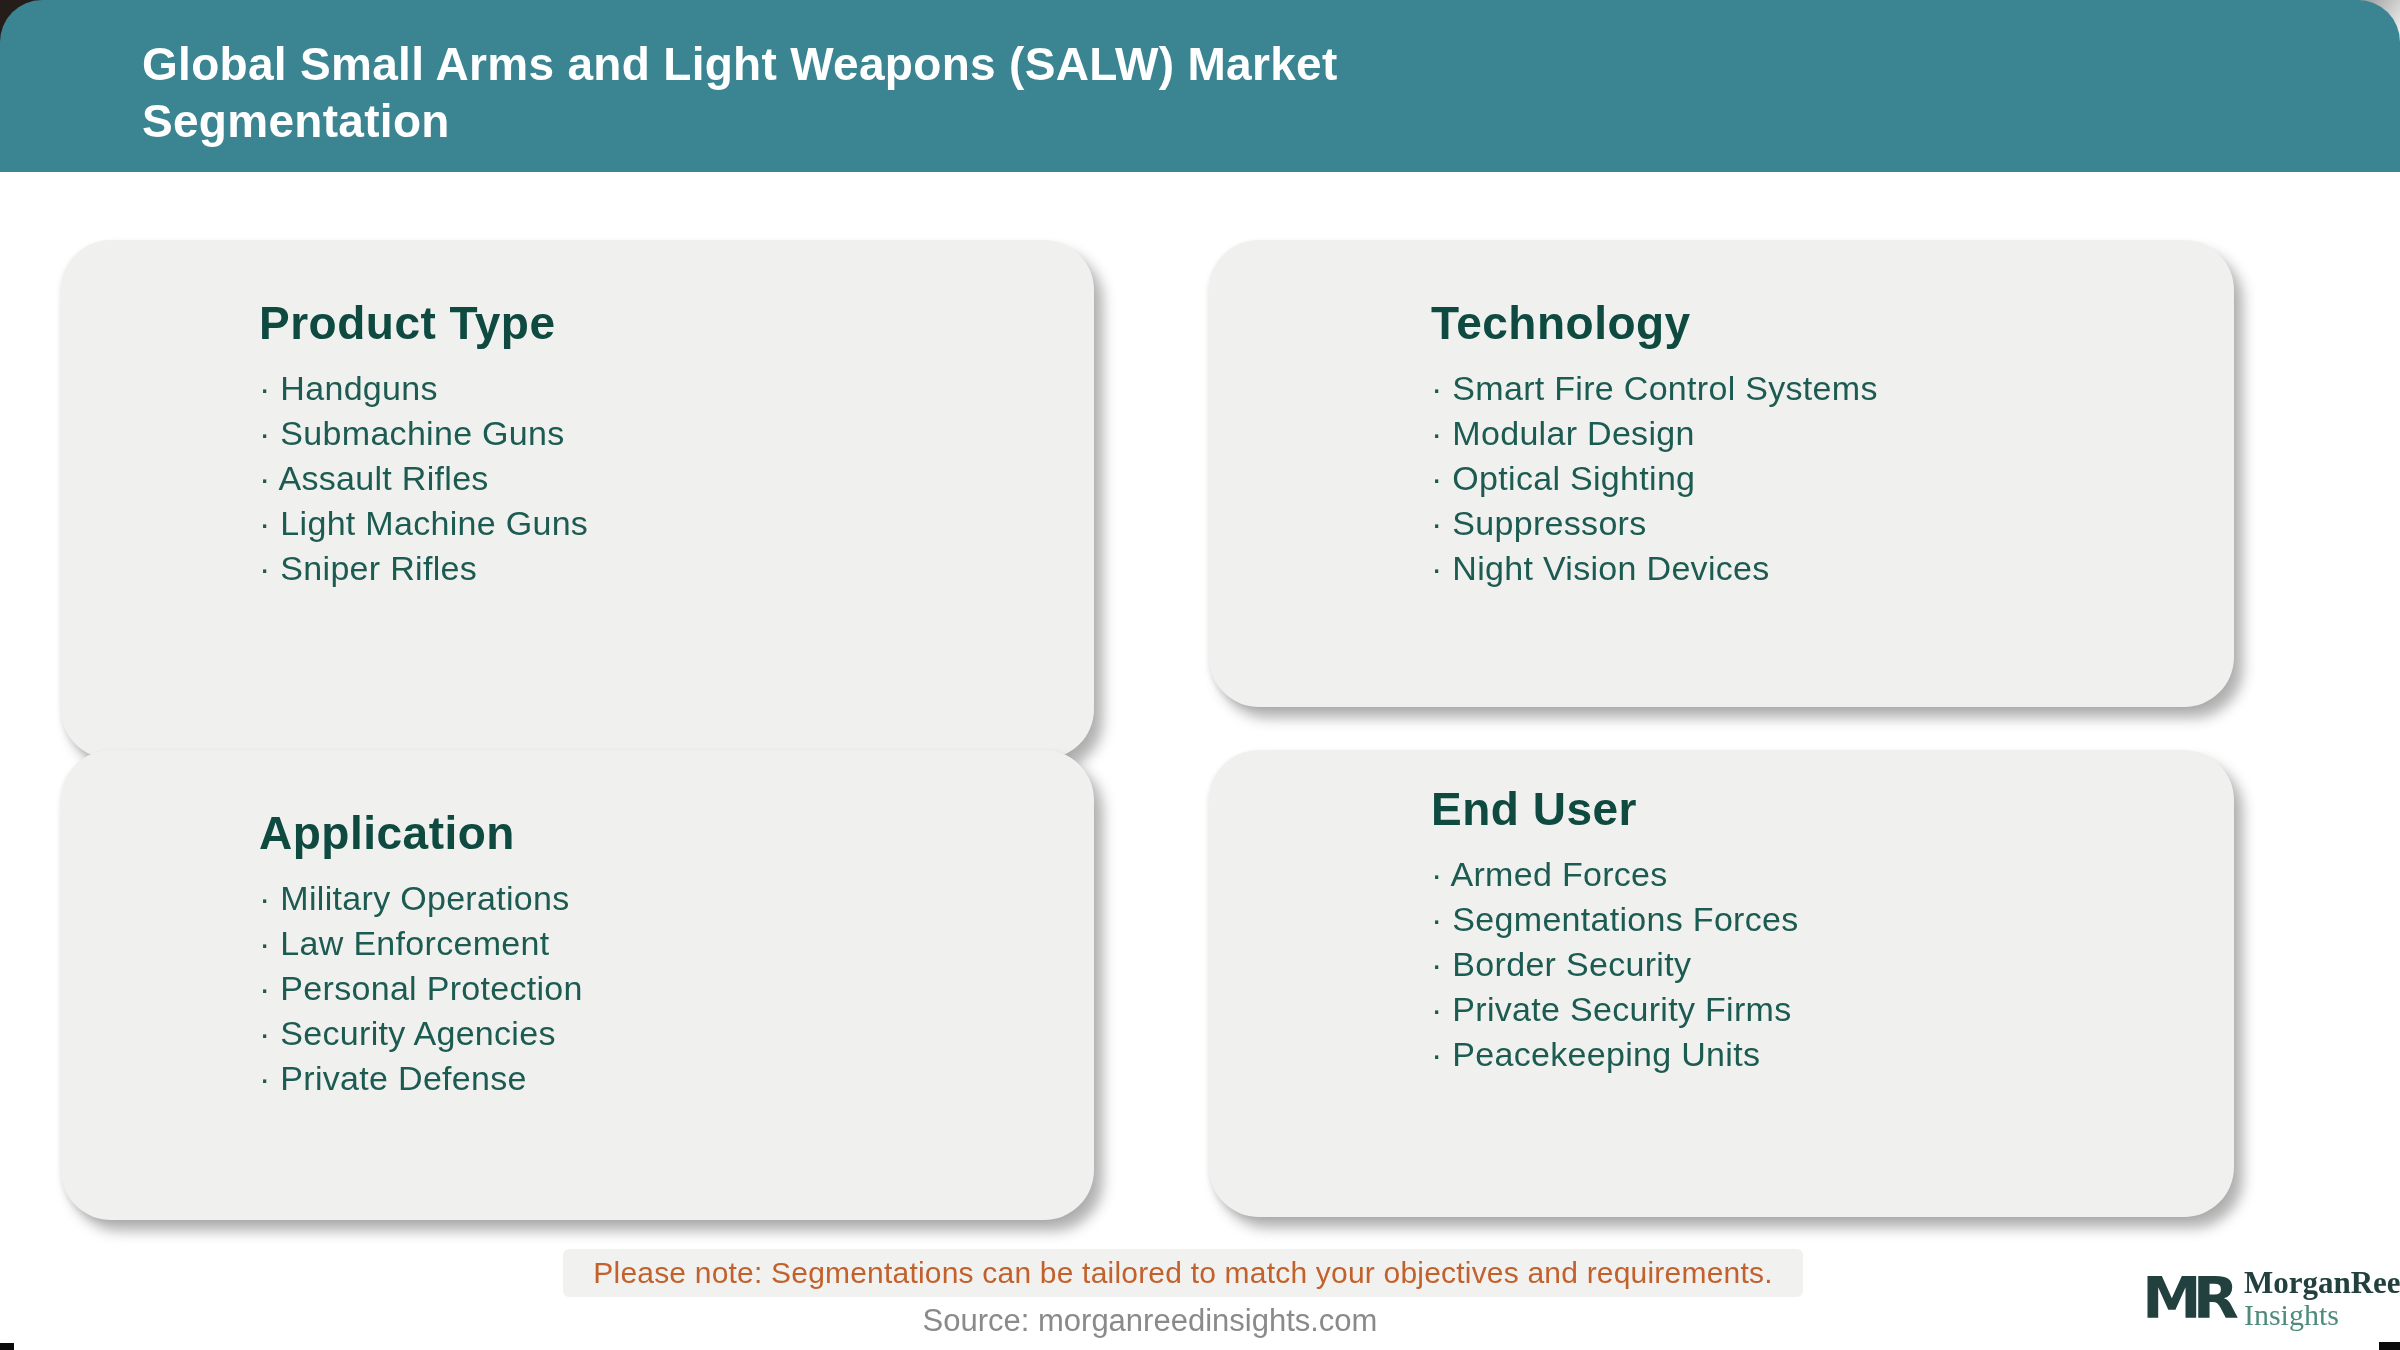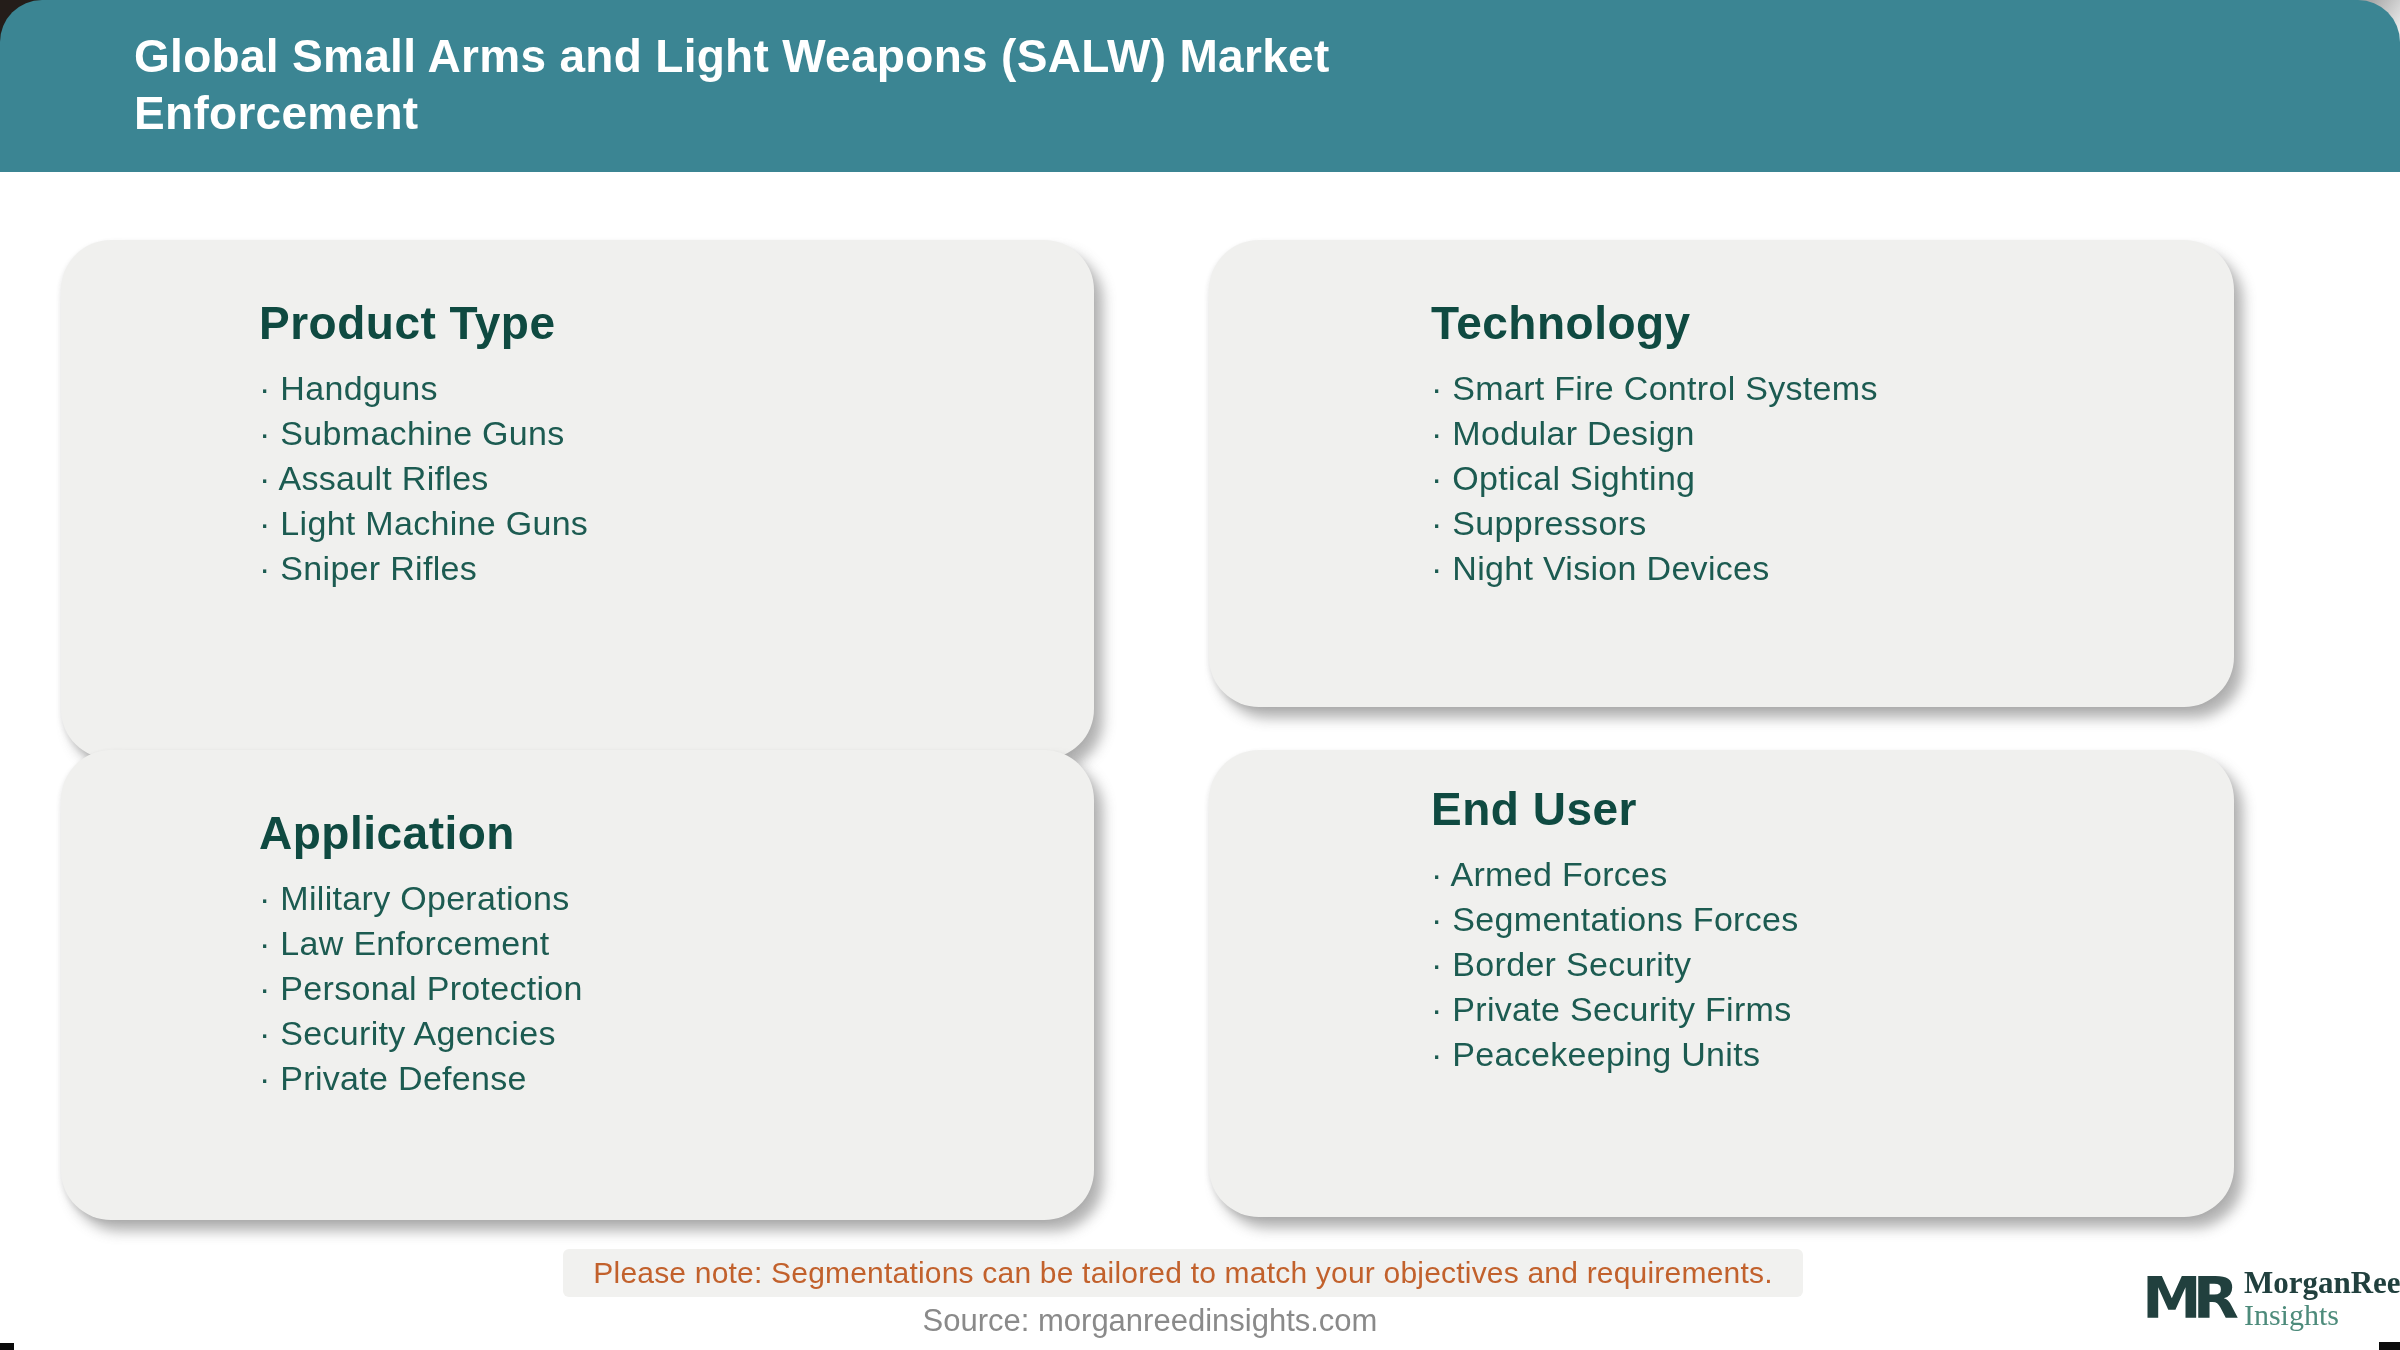--- a/index.html
+++ b/index.html
@@ -10,21 +10,21 @@
     --card-bg:#f0f0ee;--note-text:#c2612c;--note-bg:#f1f1ef;
     --source-text:#8a8a8a;--logo-dark:#21403e;--logo-green:#4d8b7b;
   }
   .corner-tl{position:absolute;top:0;left:0;width:54px;height:54px;background:#241d19;z-index:1;}
   .corner-tr{position:absolute;top:0;right:0;width:66px;height:66px;z-index:1;
     background:linear-gradient(125deg,#8f8f8f 0%,#ababab 35%,#e8e8e8 75%,#ffffff 100%);}
   .header{
     position:absolute;top:0;left:0;width:2400px;height:172px;z-index:2;
     background:var(--header-bg);border-radius:42px 42px 0 0;
   }
-  .title{position:absolute;left:130px;top:24px;margin:4px;color:#ffffff;
+  .title{position:absolute;left:130px;top:24px;margin:12px;color:#ffffff;
     font-size:46px;line-height:57px;font-weight:700;letter-spacing:.3px;}
   .title .line{display:block;}
   .card{
     position:absolute;background:var(--card-bg);border-radius:50px;box-sizing:border-box;
     box-shadow:9px 11px 13px rgba(95,95,95,.48), -1px 2px 5px rgba(0,0,0,.07);
     z-index:1;
   }
   .c1{left:61px;top:240px;width:1033px;height:519px;padding:56px 30px 0 198px;}
   .c2{left:1209px;top:240px;width:1025px;height:467px;padding:56px 30px 0 222px;}
   .c3{left:61px;top:750px;width:1033px;height:470px;padding:56px 30px 0 198px;}
@@ -54,21 +54,21 @@
 </style>
 </head>
 <body style="--header-bg: #3b8593; --heading-text: #0f4a41; --item-text: #1c5b51; --card-bg: #f0f0ee; --note-text: #c2612c; --note-bg: #f1f1ef; --source-text: #8a8a8a; --logo-dark: #21403e; --logo-green: #4d8b7b;">
 
 <div class="corner-tl"></div>
 <div class="corner-tr"></div>
 
 <header class="header">
   <h1 class="title">
     <span class="line">Global Small Arms and Light Weapons (SALW) Market</span>
-    <span class="line">Enforcement</span>
+    <span class="line">Segmentation</span>
   </h1>
 </header>
 
 <section class="card c1">
   <h2 class="card-title">Product Type</h2>
   <ul class="card-list">
       <li>· Handguns</li>
       <li>· Submachine Guns</li>
       <li>· Assault Rifles</li>
       <li>· Light Machine Guns</li>

